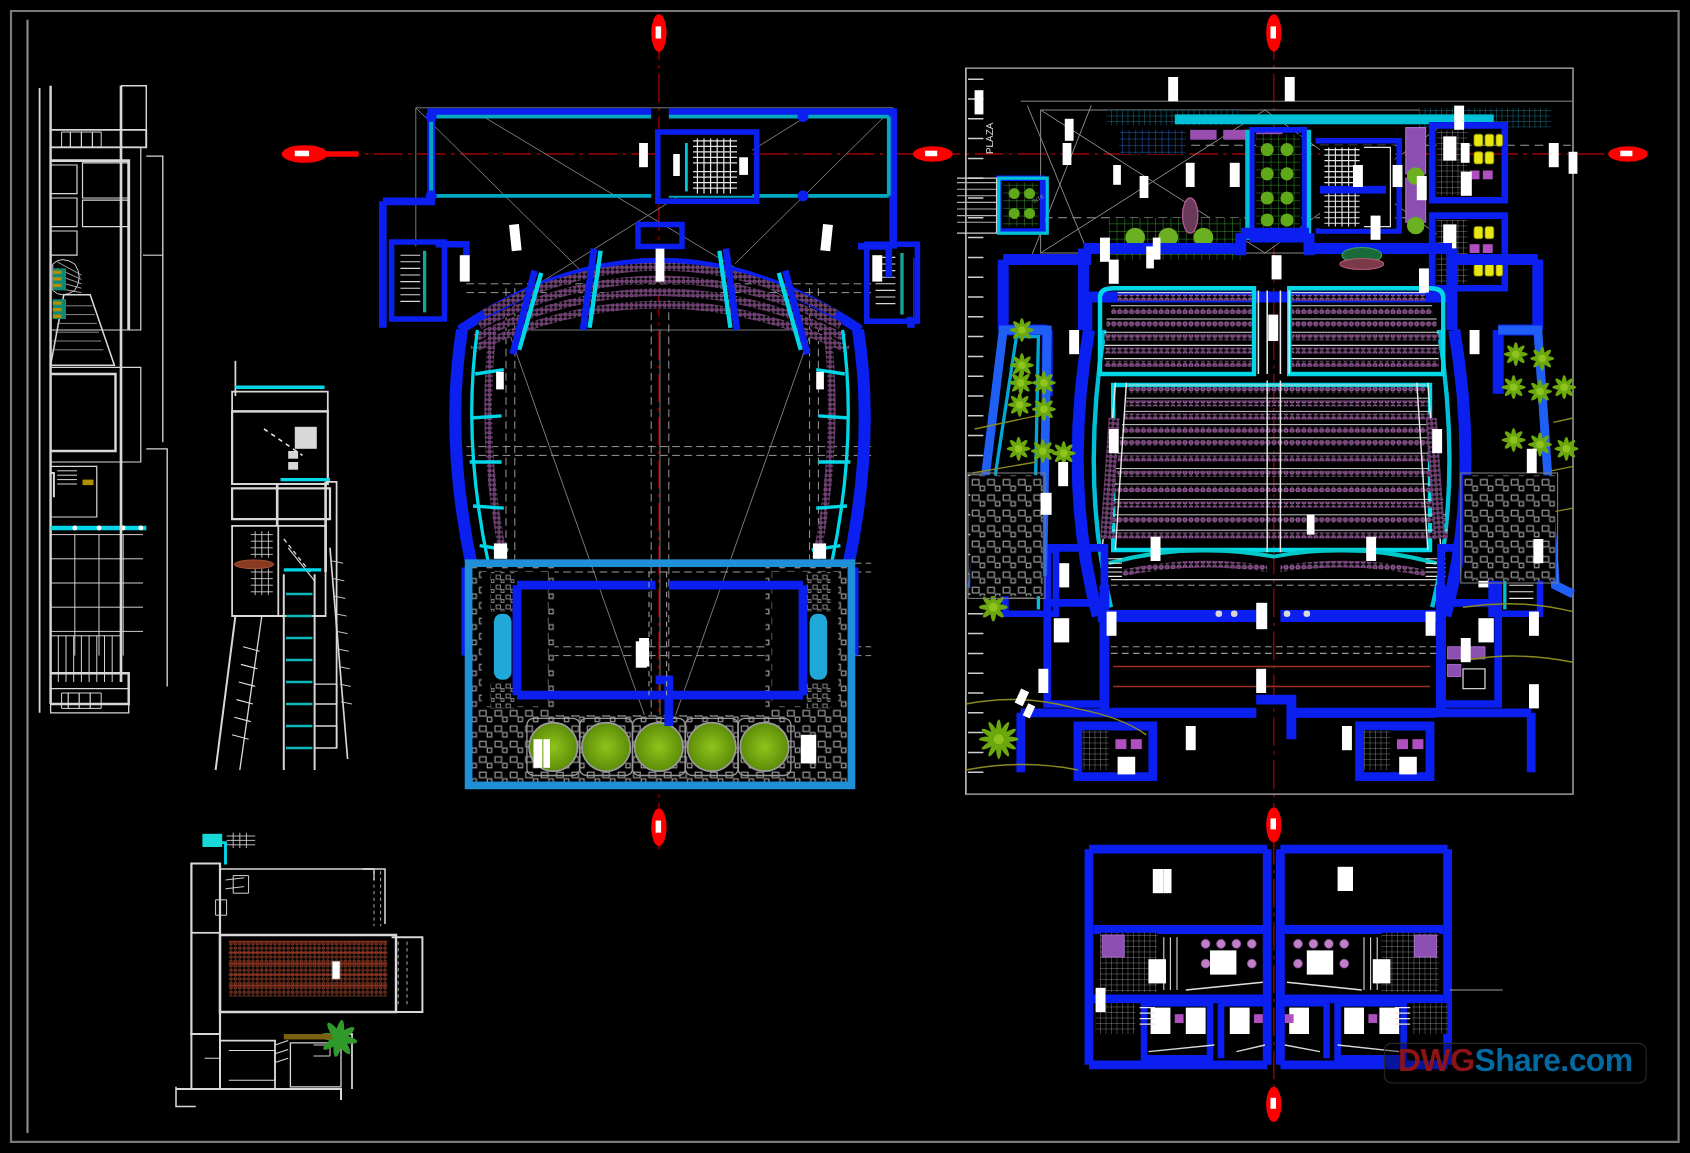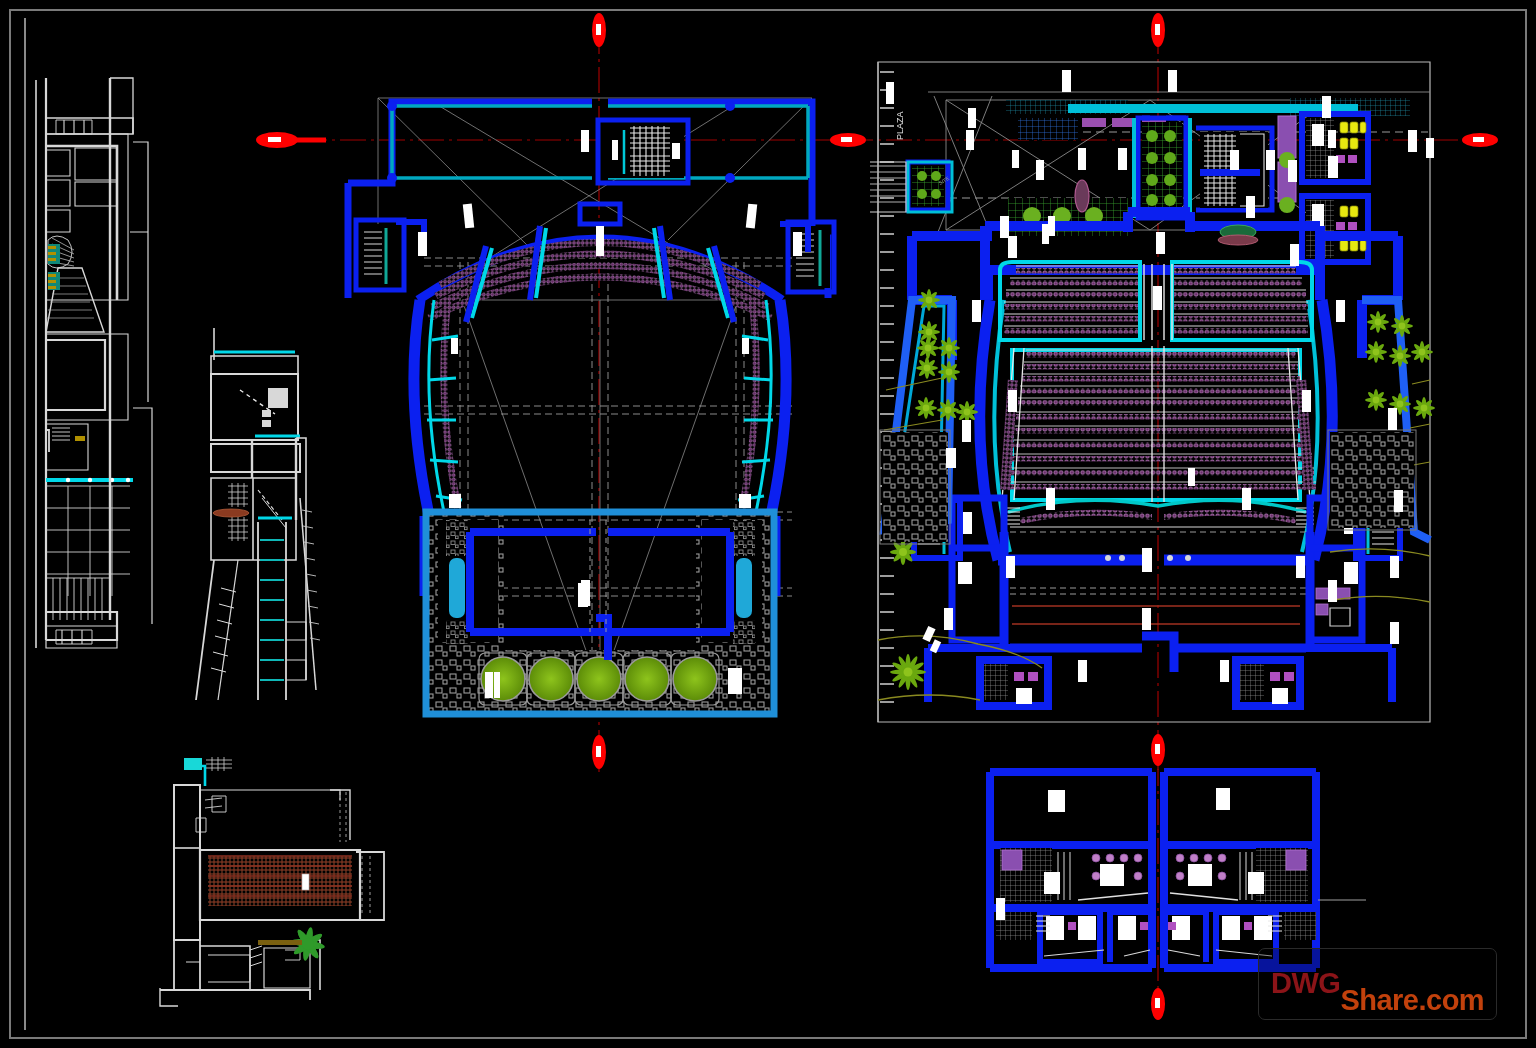--- a/index.html
+++ b/index.html
@@ -5,21 +5,21 @@
   html,body{margin:0;padding:0;background:#000;}
   body{width:1536px;height:1048px;overflow:hidden;
        font-family:"Liberation Sans", sans-serif;}
   #stage{position:relative;width:1536px;height:1048px;background:#000;overflow:hidden;}
   #stage svg{position:absolute;left:0;top:0;}
   .wm{position:absolute;display:flex;align-items:center;
       border:1px solid #2a2a2a;border-radius:7px;padding:2px 12px 4px 12px;
       background:rgba(0,0,0,0.35);}
   .wm span{font-size:29px;font-weight:bold;letter-spacing:-0.5px;line-height:1;}
   .wm .a{color:#8c1418;}
-  .wm .b{color:#c2410c;margin-top:35px;}
+  .wm .b{color:#0369a1;}
 </style>
 </head>
 <body>
 
 <div id="stage">
 
   <svg width="1536" height="1048" viewBox="0 0 1536 1048">
     <defs>
 
       <pattern id="pavhatch" width="14" height="14" patternUnits="userSpaceOnUse">

